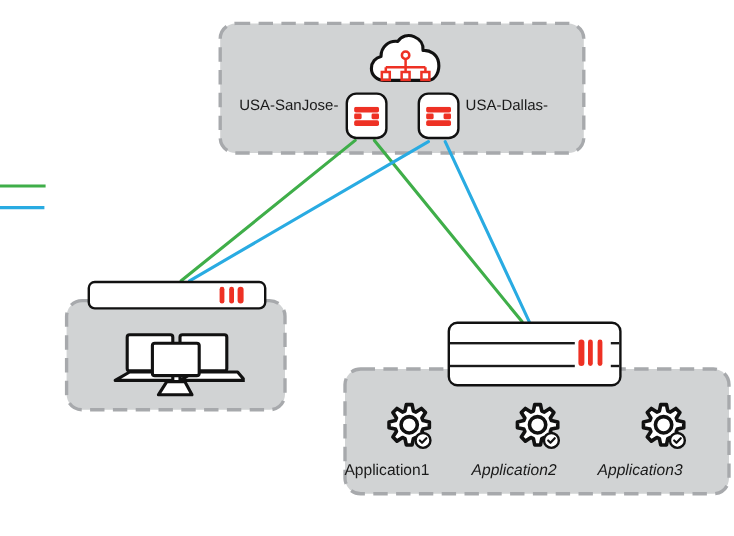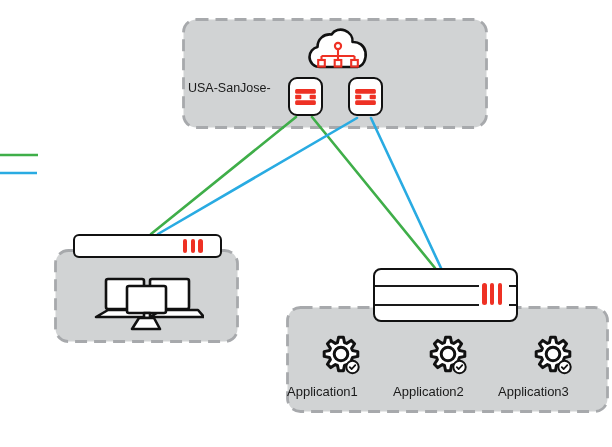--- a/index.html
+++ b/index.html
@@ -4,21 +4,21 @@
 <style>
   html,body{margin:0;padding:0;}
   body{
     width:612px;height:447px;position:relative;overflow:hidden;
     background:#ffffff;font-family:"Liberation Sans",sans-serif;color:#1a1a1a;
   }
   .abs{position:absolute;}
   #base-svg{position:absolute;left:0;top:0;}
   .site-label{font-size:12.5px;line-height:15px;font-weight:400;}
   .site-label span{display:block;}
-  #label-sanjose{left:188px;top:81px;width:114px;}
+  #label-sanjose{left:168px;top:81px;width:114px;text-align:right;}
   #label-dallas{left:388px;top:81px;width:110px;text-align:left;}
   .fw-box{
     background:#fff;border:2.2px solid #111;border-radius:9px;
     width:35px;height:39px;box-sizing:border-box;
     display:flex;align-items:center;justify-content:center;
   }
   #fw-sanjose{left:288px;top:77px;}
   #fw-dallas{left:348px;top:77px;}
   #switch-device{
     left:73px;top:234px;width:149px;height:24px;box-sizing:border-box;
@@ -32,22 +32,22 @@
     background:#fff;border:2.2px solid #111;border-radius:8px;
   }
   .server-line{position:absolute;left:0;right:0;height:2.1px;background:#1a1a1a;}
   #server-line-1{top:14.8px;}
   #server-line-2{top:33.6px;}
   #server-device .bars-patch{position:absolute;left:104px;top:6px;width:30px;height:38px;background:#fff;}
   #server-device .red-bars{left:107px;top:12.5px;}
   #server-device .red-bar{height:22px;}
   .app-label{font-size:13px;text-align:left;width:110px;top:384px;}
   #app-label-1{left:287px;}
-  #app-label-2{left:393px;}
-  #app-label-3{left:498px;}
+  #app-label-2{left:393px;font-style:italic;}
+  #app-label-3{left:498px;font-style:italic;}
   .gear-svg{position:absolute;top:333px;}
   #gear-1{left:318px;}
   #gear-2{left:425px;}
   #gear-3{left:530px;}
 </style>
 </head>
 <body>
 
 <svg id="base-svg" width="612" height="447" viewBox="0 0 612 447">
   <rect x="183.5" y="19.5" width="303" height="108" rx="13" fill="#d1d3d4" stroke="#a7a9ac" stroke-width="2.8" stroke-dasharray="12 7"></rect>
@@ -96,20 +96,21 @@
       <rect x="15.4" y="6" width="6.6" height="5" rx="1.2"></rect>
       <rect x="0" y="12" width="22" height="5" rx="1.6"></rect>
     </g>
   </svg>
 </div>
 
 <div class="abs site-label" id="label-sanjose">
   <span>USA-SanJose-</span>
 </div>
 <div class="abs site-label" id="label-dallas">
+  <span>USA-Dallas-</span>
 </div>
 
 <div class="abs" id="switch-device">
   <span class="red-bars">
     <span class="red-bar"></span>
       <span class="red-bar"></span>
       <span class="red-bar"></span>
   </span>
 </div>
 

